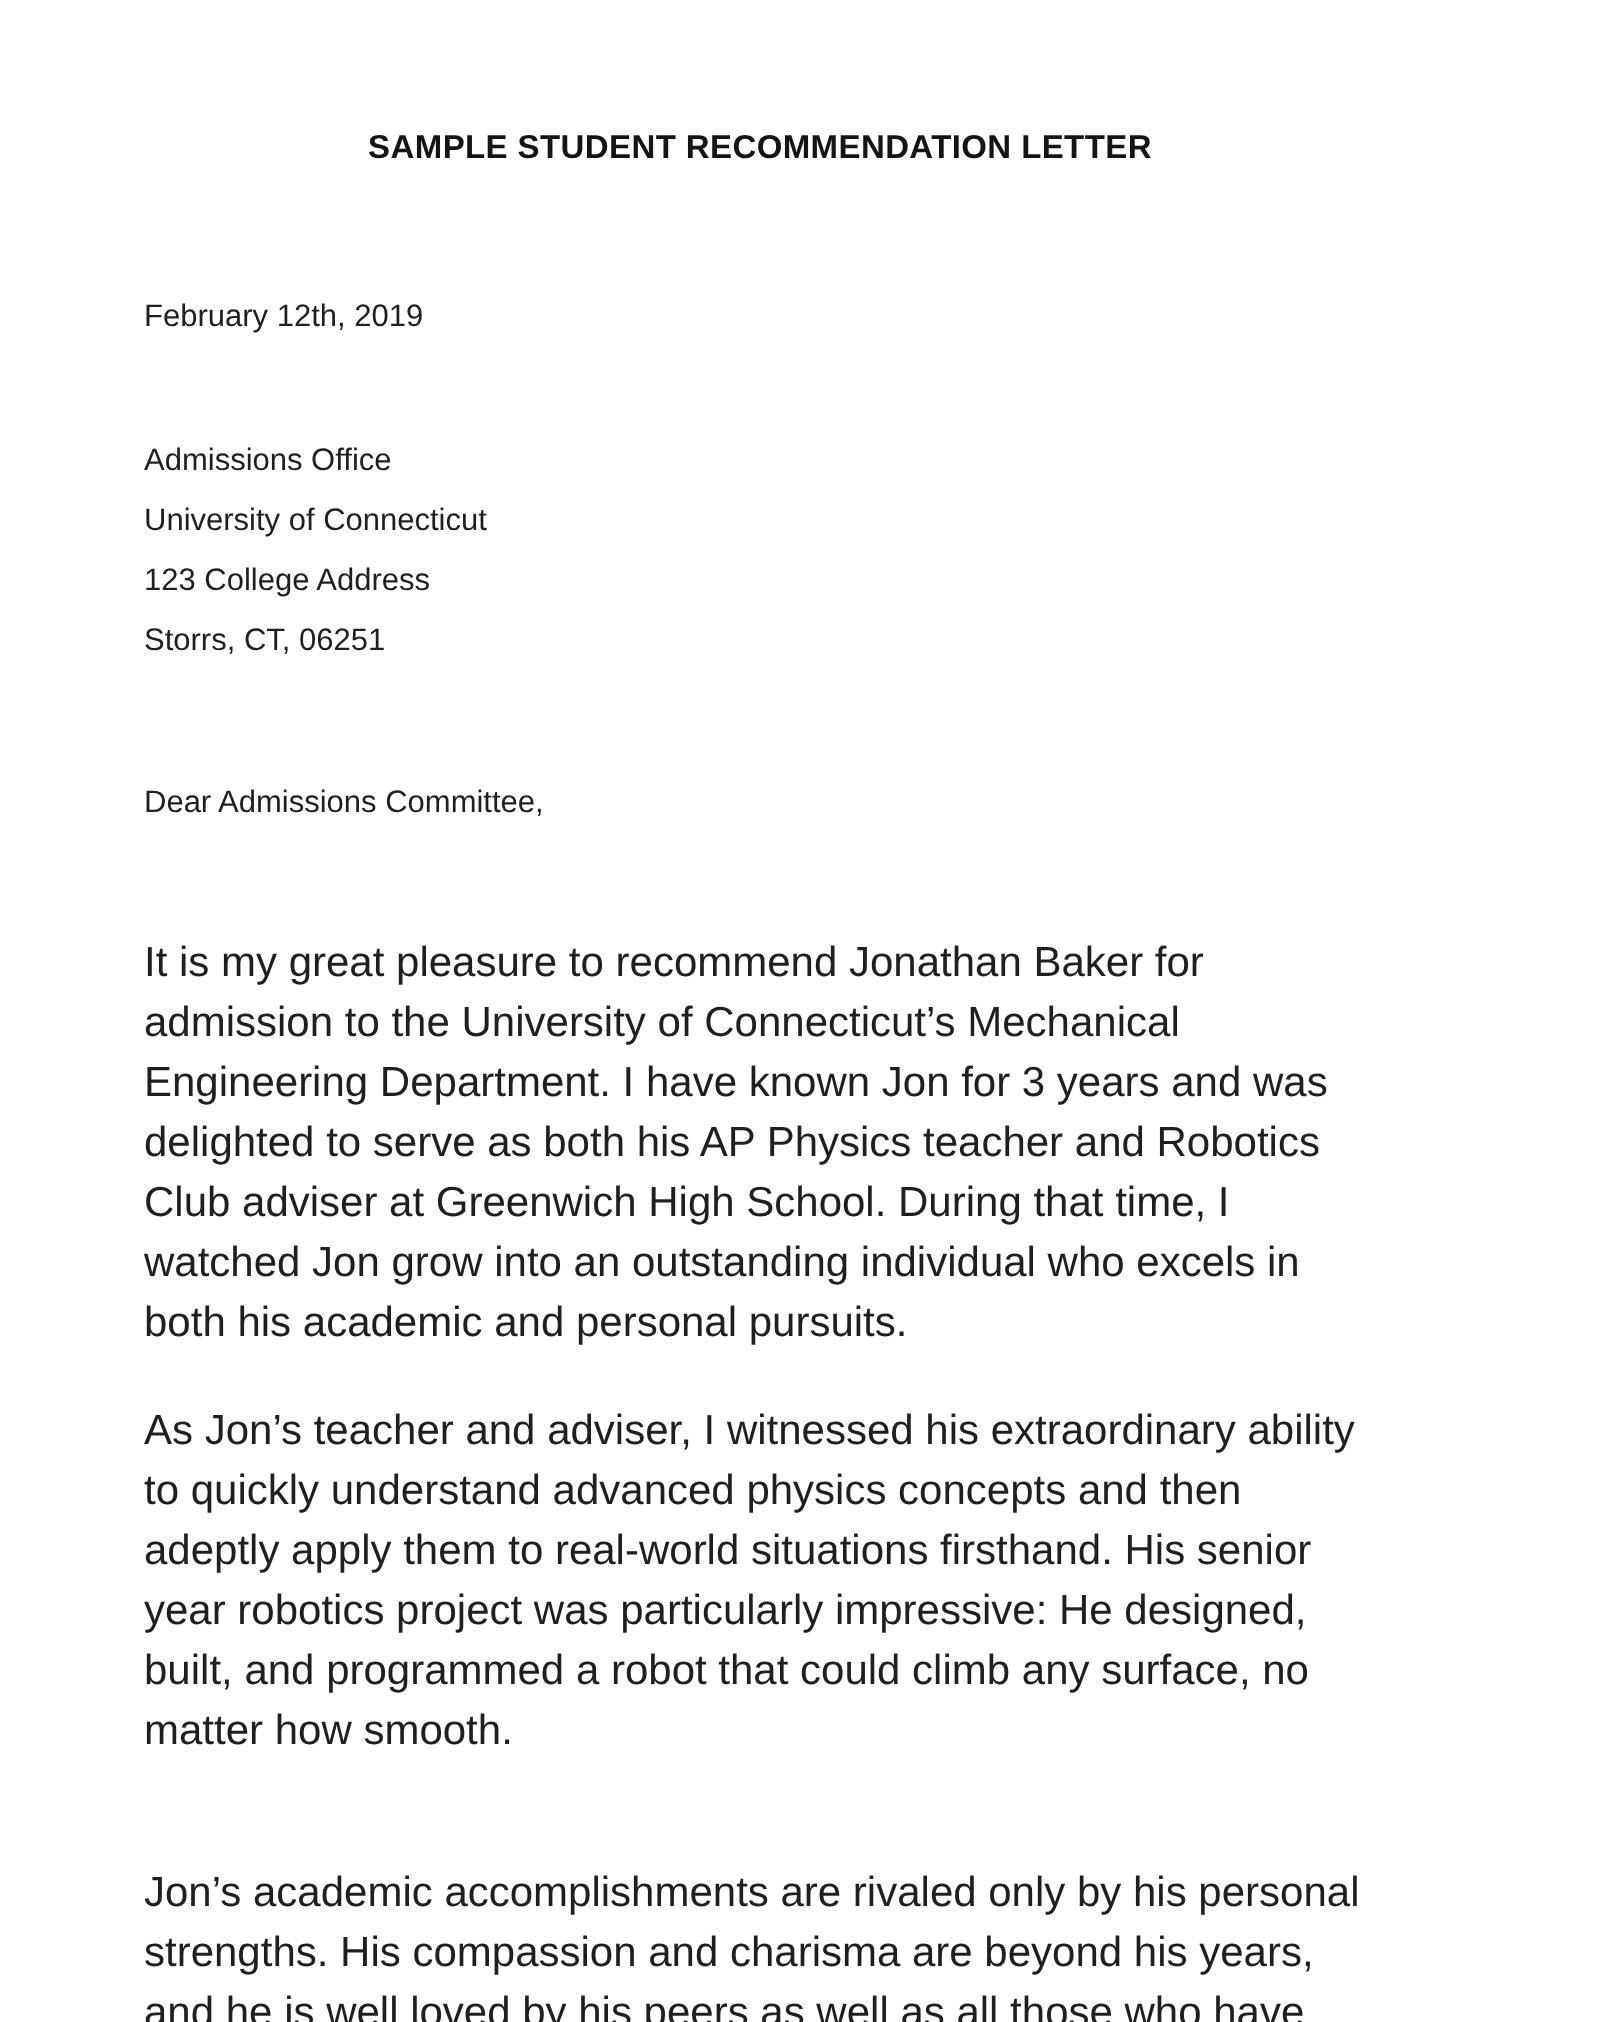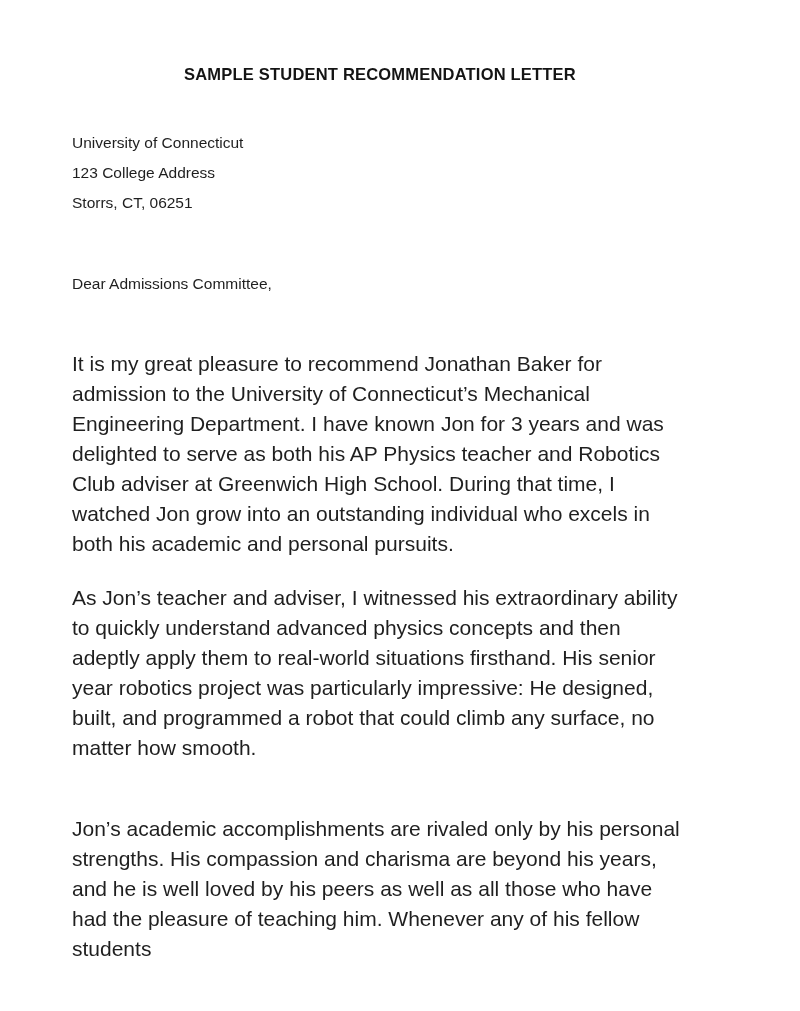--- a/index.html
+++ b/index.html
@@ -53,22 +53,24 @@
   .para-2 { margin-top: 24px; }
   .para-3 { margin-top: 51px; }
 </style>
 </head>
 <body>
 
 <div class="page">
 
   <h1 class="doc-title">SAMPLE STUDENT RECOMMENDATION LETTER</h1>
 
+  <div class="line date-line">February 12th, 2019</div>
 
   <div class="address-block">
+    <div class="line">Admissions Office</div>
     <div class="line">University of Connecticut</div>
     <div class="line">123 College Address</div>
     <div class="line">Storrs, CT, 06251</div>
   </div>
 
   <div class="line salutation-line">Dear Admissions Committee,</div>
 
   <p class="body-paragraph para-1">It is my great pleasure to recommend Jonathan Baker for admission to the University of Connecticut’s Mechanical Engineering Department. I have known Jon for 3 years and was delighted to serve as both his AP Physics teacher and Robotics Club adviser at Greenwich High School. During that time, I watched Jon grow into an outstanding individual who excels in both his academic and personal pursuits.</p>
 
   <p class="body-paragraph para-2">As Jon’s teacher and adviser, I witnessed his extraordinary ability to quickly understand advanced physics concepts and then adeptly apply them to real-world situations firsthand. His senior year robotics project was particularly impressive: He designed, built, and programmed a robot that could climb any surface, no matter how smooth.</p>

